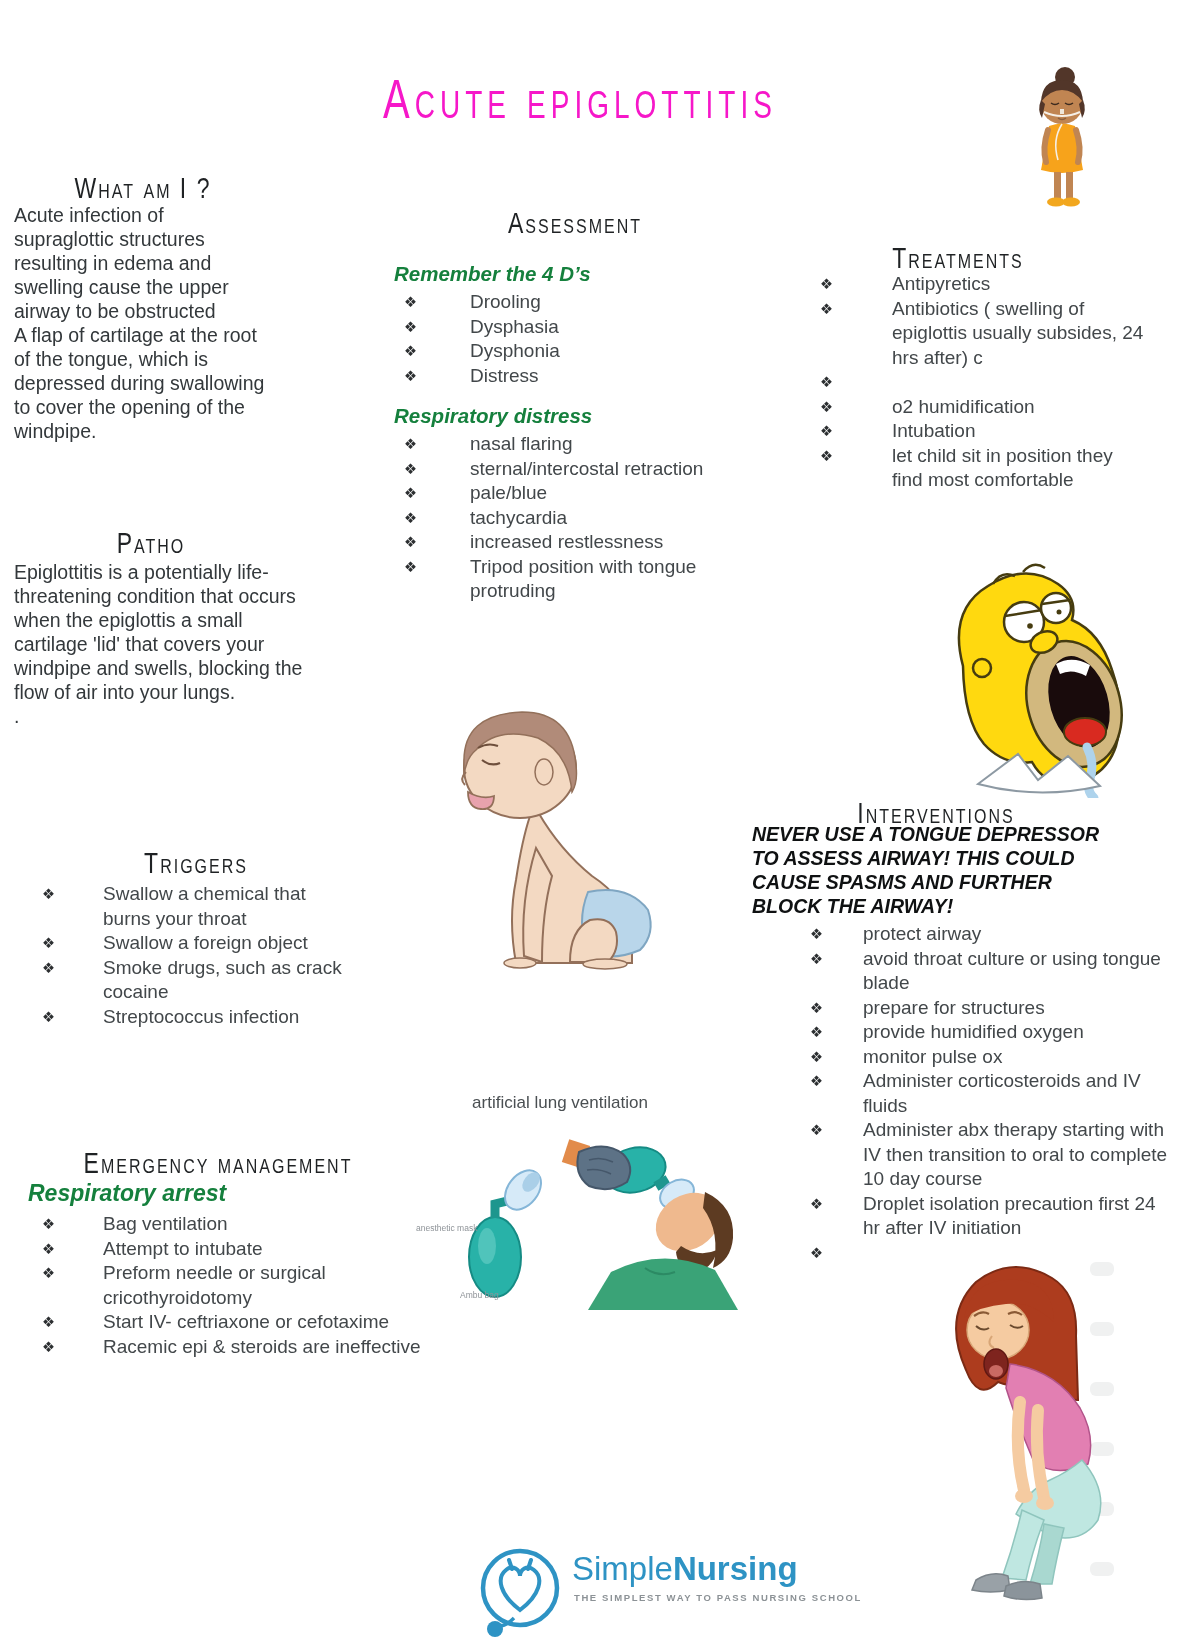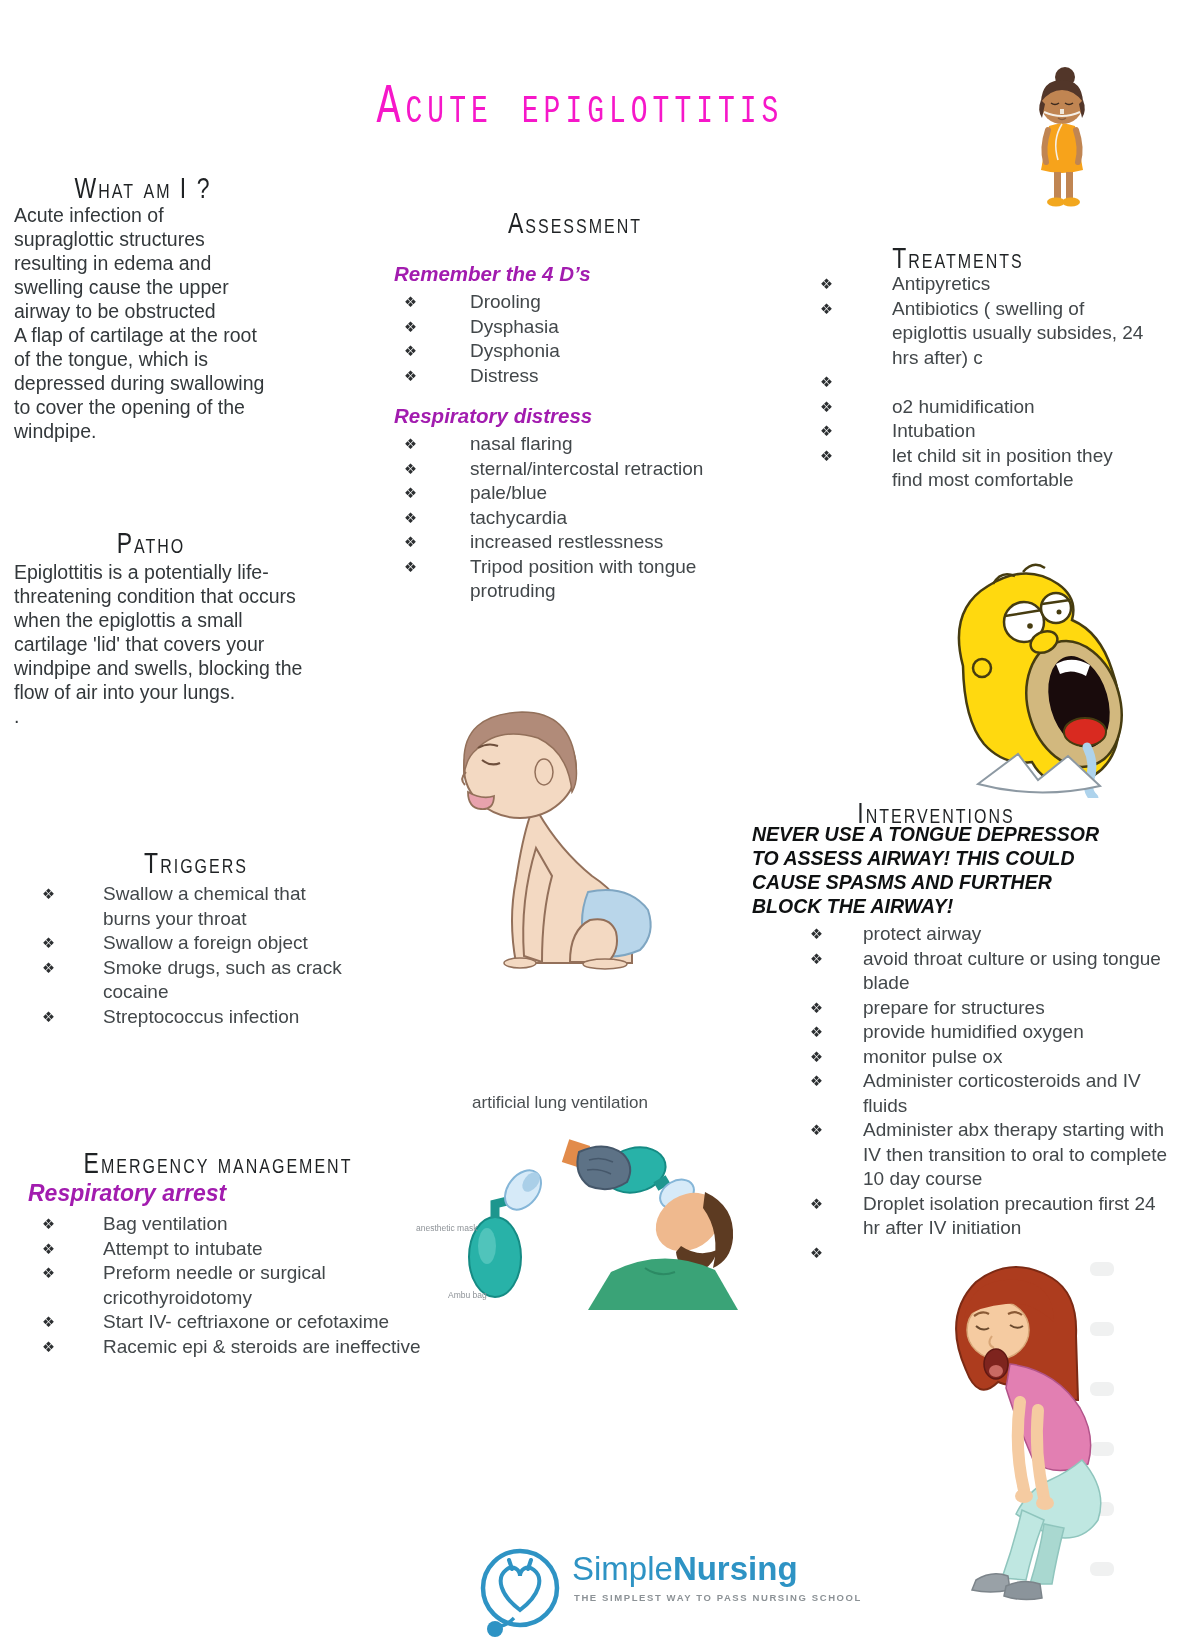--- a/index.html
+++ b/index.html
@@ -11,21 +11,21 @@
   .hand-h { position:absolute; text-align:center; }
   .hand-h > span {
     display:inline-block; font-variant:small-caps; font-weight:400;
     letter-spacing:2px; transform:scaleY(1.32); transform-origin:center top;
     color:#1f2224; font-size:23px; white-space:nowrap;
   }
   .title-h > span {
     font-size:40px; letter-spacing:5px; color:#f617c9; transform:scaleY(1.38);
   }
   .para { position:absolute; font-size:19.5px; line-height:24px; color:#33383b; }
-  .subhead { position:absolute; font-weight:700; font-style:italic; color:#a21caf; font-size:20.5px; }
+  .subhead { position:absolute; font-weight:700; font-style:italic; color:#15803d; font-size:20.5px; }
   .subhead-big { font-size:23px; }
   .warning { position:absolute; font-weight:700; font-style:italic; color:#0f1112; font-size:19.5px; line-height:24px; }
   .list { position:absolute; }
   .li { display:flex; align-items:flex-start; }
   .li .b { flex:none; font-size:14.5px; color:#2c2f31; line-height:24.5px; }
   .li .t { flex:1; font-size:19px; line-height:24.5px; color:#42474a; }
   .list-left .b  { width:61px; }
   .list-mid .b   { width:66px; }
   .list-treat .b { width:72px; }
   .list-int .b   { width:53px; }
@@ -35,21 +35,21 @@
   .logo-text { position:absolute; font-size:33px; letter-spacing:0; white-space:nowrap; }
   .logo-text .s { color:#2e93c4; font-weight:400; }
   .logo-text .n { color:#2e93c4; font-weight:700; }
   .logo-tag { position:absolute; font-size:9.5px; letter-spacing:1.6px; color:#8c9296; font-weight:700; white-space:nowrap; }
 </style>
 </head>
 <body>
 
 <div class="page">
 
-  <div class="hand-h title-h" style="left:280px; top:76px; width:600px;font-family:Liberation Mono, monospace;">
+  <div class="hand-h title-h" style="left:280px; top:68px; width:600px;">
     <span>Acute epiglottitis</span>
   </div>
 
   <div class="hand-h" style="left:8px; top:170px; width:270px;">
     <span>What am I ?</span>
   </div>
   <div class="para" style="left:14px; top:203px; width:252px;">
     <div>Acute infection of supraglottic structures resulting in edema and swelling cause the upper airway to be obstructed</div>
     <div>A  flap of cartilage at the root of the tongue, which is depressed during swallowing to cover the opening of the windpipe.</div>
   </div>
@@ -190,21 +190,21 @@
     <path d="M206 40 q12 -4 24 2 M204 50 q12 -2 24 4" stroke="#45576a" stroke-width="1.5" fill="none"></path>
     <rect x="272" y="58" width="14" height="10" fill="#1d968e" transform="rotate(-30 279 63)"></rect>
     <ellipse cx="294" cy="74" rx="18" ry="13" fill="#d6eaf8" stroke="#85b6d8" stroke-width="2" transform="rotate(-30 294 74)"></ellipse>
     <ellipse cx="305" cy="102" rx="34" ry="27" fill="#efb98e" transform="rotate(-32 305 102)"></ellipse>
     <path d="M322 72 Q352 86 350 118 Q348 140 330 148 Q338 112 320 88 Z" fill="#5d3b22"></path>
     <path d="M298 126 Q316 138 334 130 Q330 150 310 152 Q294 146 293 132 Z" fill="#5d3b22"></path>
     <path d="M228 152 Q280 126 332 150 L355 190 L205 190 Z" fill="#3aa377"></path>
     <path d="M262 148 q14 10 30 4" stroke="#2c8a64" stroke-width="2" fill="none"></path>
   </svg>
   <div class="fig-label" style="left:416px; top:1223px;">anesthetic mask</div>
-  <div class="fig-label" style="left:448px; top:1290px;">Ambu bag</div>
+  <div class="fig-label" style="left:460px; top:1290px;">Ambu bag</div>
 
   <svg class="fig" style="left:1018px; top:66px;" width="85" height="150" viewBox="0 0 85 150">
     <circle cx="47" cy="11" r="10" fill="#523629"></circle>
     <rect x="38" y="17" width="18" height="5" rx="2" fill="#f2a71e"></rect>
     <ellipse cx="44" cy="38" rx="21" ry="20" fill="#c08552"></ellipse>
     <path d="M23 36 Q24 14 44 14 Q64 14 65 36 Q56 24 44 24 Q32 24 23 36 Z" fill="#523629"></path>
     <path d="M23 34 Q19 44 24 52 L27 38 Z" fill="#523629"></path>
     <path d="M65 34 Q69 44 64 52 L61 38 Z" fill="#523629"></path>
     <path d="M33 37 q4 3 8 0 M47 37 q4 3 8 0" stroke="#3c2a1e" stroke-width="1.5" fill="none"></path>
     <path d="M26 46 Q44 54 62 46" stroke="#f5efe6" stroke-width="2" fill="none"></path>

